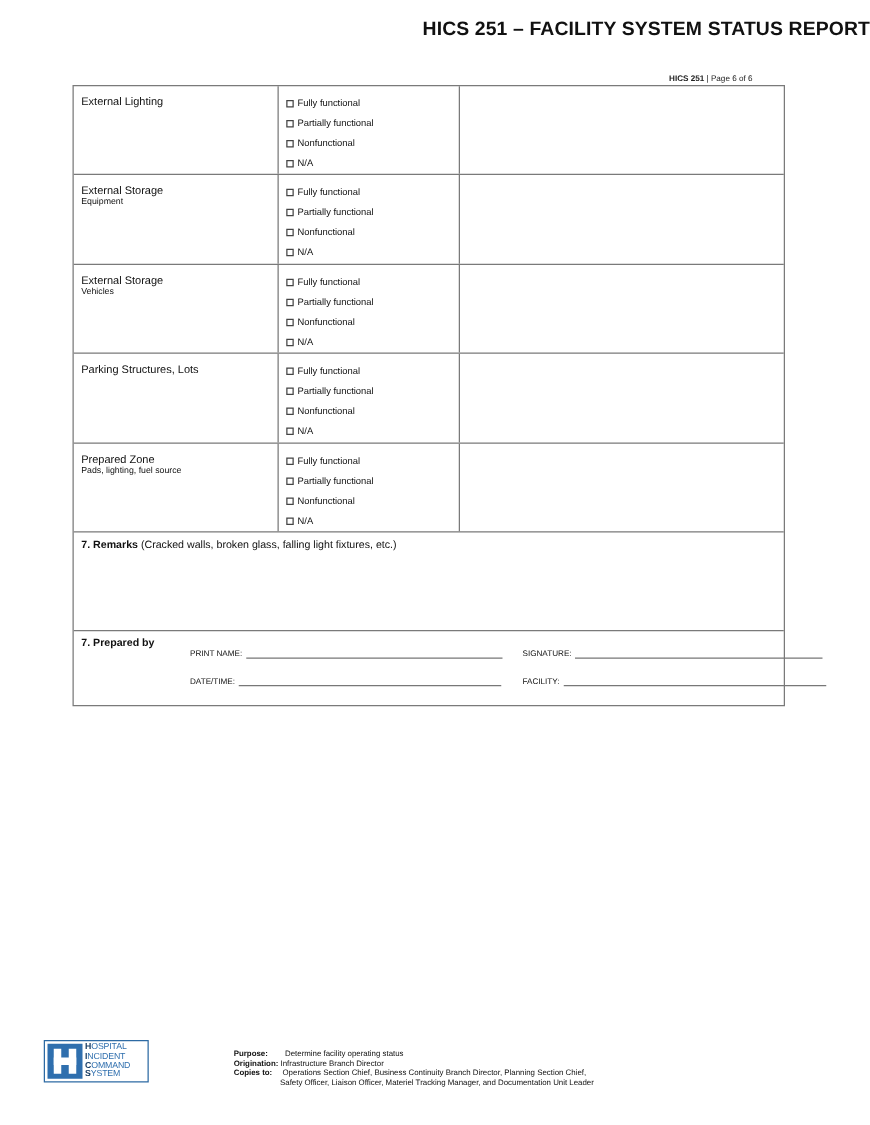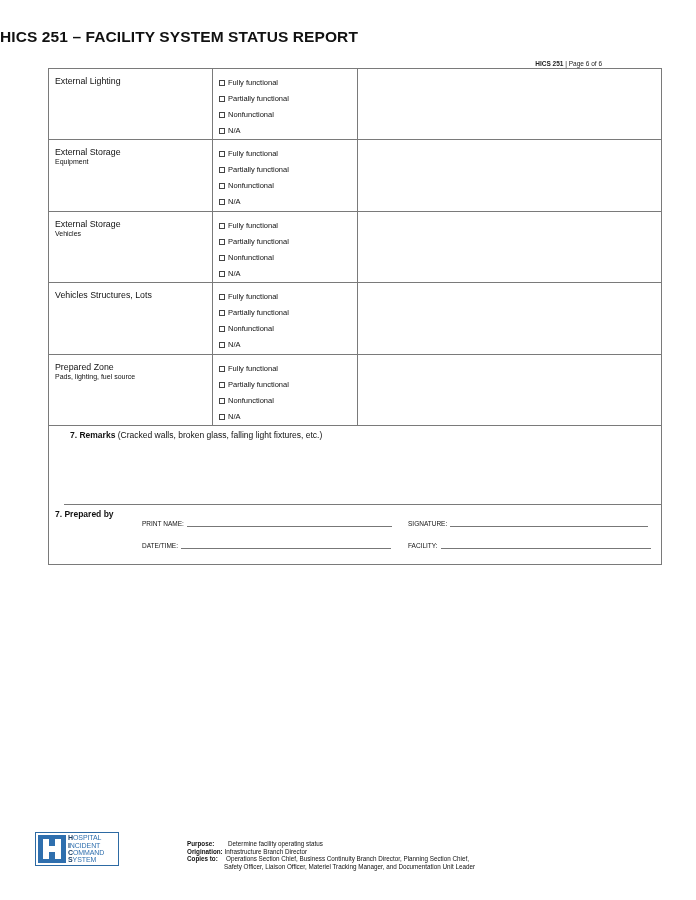--- a/index.html
+++ b/index.html
@@ -1,44 +1,44 @@
 <!DOCTYPE html>
 <html><head>
 <meta charset="utf-8">
 <style>
   html, body { margin: 0; padding: 0; background: #ffffff; }
   body {
     width: 696px; height: 900px; position: relative; overflow: hidden;
     font-family: "Liberation Sans", sans-serif; color: #111;
   }
   .title {
-    position: absolute; top: 28px; left: 0; width: 696px; text-align: left;
+    position: absolute; top: 15px; left: 0; width: 696px; text-align: right;
     font-weight: bold; font-size: 15.5px; letter-spacing: 0.1px;
   }
   .page-label {
     position: absolute; top: 60px; right: 94px; font-size: 6.5px; color: #222;
   }
   .page-label b { font-weight: bold; }
   .form {
-    position: absolute; left: 48px; top: 68px; width: 614px;
+    position: absolute; left: 58px; top: 68px; width: 570px;
     border: 1px solid #7a7a7a; box-sizing: border-box;
   }
   .row {
     display: flex; height: 71.4px; border-bottom: 1px solid #7a7a7a; box-sizing: border-box;
   }
   .cell-sys { width: 164px; border-right: 1px solid #7a7a7a; padding: 7px 0 0 6px; box-sizing: border-box; }
   .cell-status { width: 145px; border-right: 1px solid #7a7a7a; padding: 6px 0 0 6px; box-sizing: border-box; }
   .cell-comments { flex: 1; padding: 7px 0 0 5px; box-sizing: border-box; font-size: 7.2px; }
   .sys-name { font-size: 8.8px; line-height: 10px; }
   .sys-sub { font-size: 7px; line-height: 9px; }
   .opt { font-size: 7.5px; line-height: 16px; display: flex; align-items: center; }
   .box {
     display: inline-block; width: 6px; height: 6px; border: 0.8px solid #444; margin-right: 3px; box-sizing: border-box;
   }
-  .remarks { height: 79px; border-bottom: 1px solid #7a7a7a; padding: 4px 0 0 6px; box-sizing: border-box; font-size: 8.5px; margin-left: 15px; }
+  .remarks { height: 79px; border-bottom: 1px solid #7a7a7a; padding: 4px 0 0 6px; box-sizing: border-box; font-size: 8.5px; }
   .remarks b { font-weight: bold; }
   .prepared { height: 59px; position: relative; box-sizing: border-box; }
   .prepared .hdr { position: absolute; left: 6px; top: 4px; font-size: 8.5px; font-weight: bold; }
   .fld { position: absolute; font-size: 6.5px; display: flex; align-items: flex-end; }
   .fld .line { border-bottom: 0.8px solid #777; display: inline-block; margin-left: 3px; height: 7px; }
   .footer-logo {
     position: absolute; left: 35px; top: 832px; width: 84px; height: 34px;
     border: 1px solid #2d6aa3; box-sizing: border-box; display: flex; align-items: center; background: #fff;
   }
   .logo-h {
@@ -133,21 +133,21 @@
           </div>
           <div class="opt">
             <span class="box"></span>
             <span>N/A</span>
           </div>
         </div>
      <div class="cell-comments"></div>
       </div>
       <div class="row">
         <div class="cell-sys">
-       <div class="sys-name">Vehicles Structures, Lots</div>
+       <div class="sys-name">Parking Structures, Lots</div>
        <div class="sys-sub"></div>
      </div>
      <div class="cell-status">
           <div class="opt">
             <span class="box"></span>
             <span>Fully functional</span>
           </div>
           <div class="opt">
             <span class="box"></span>
             <span>Partially functional</span>

